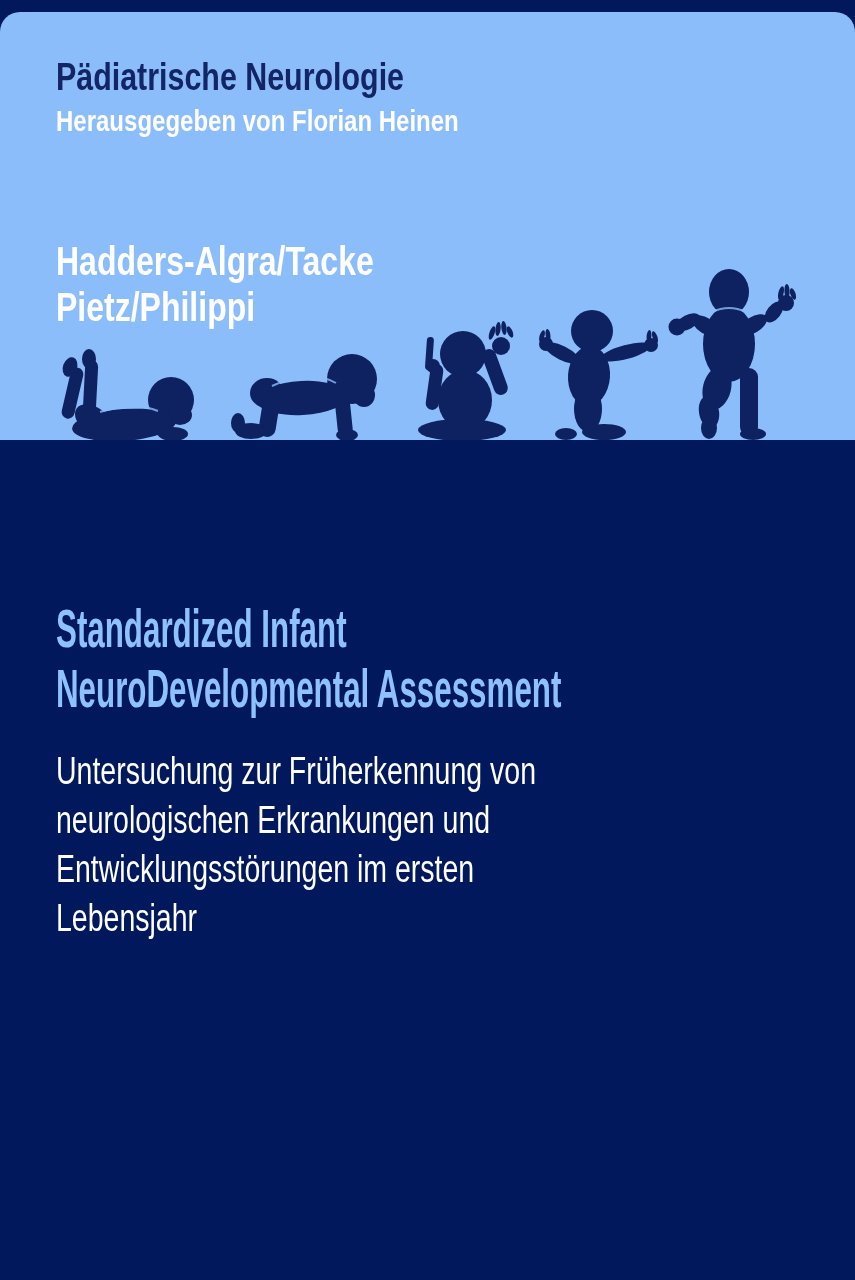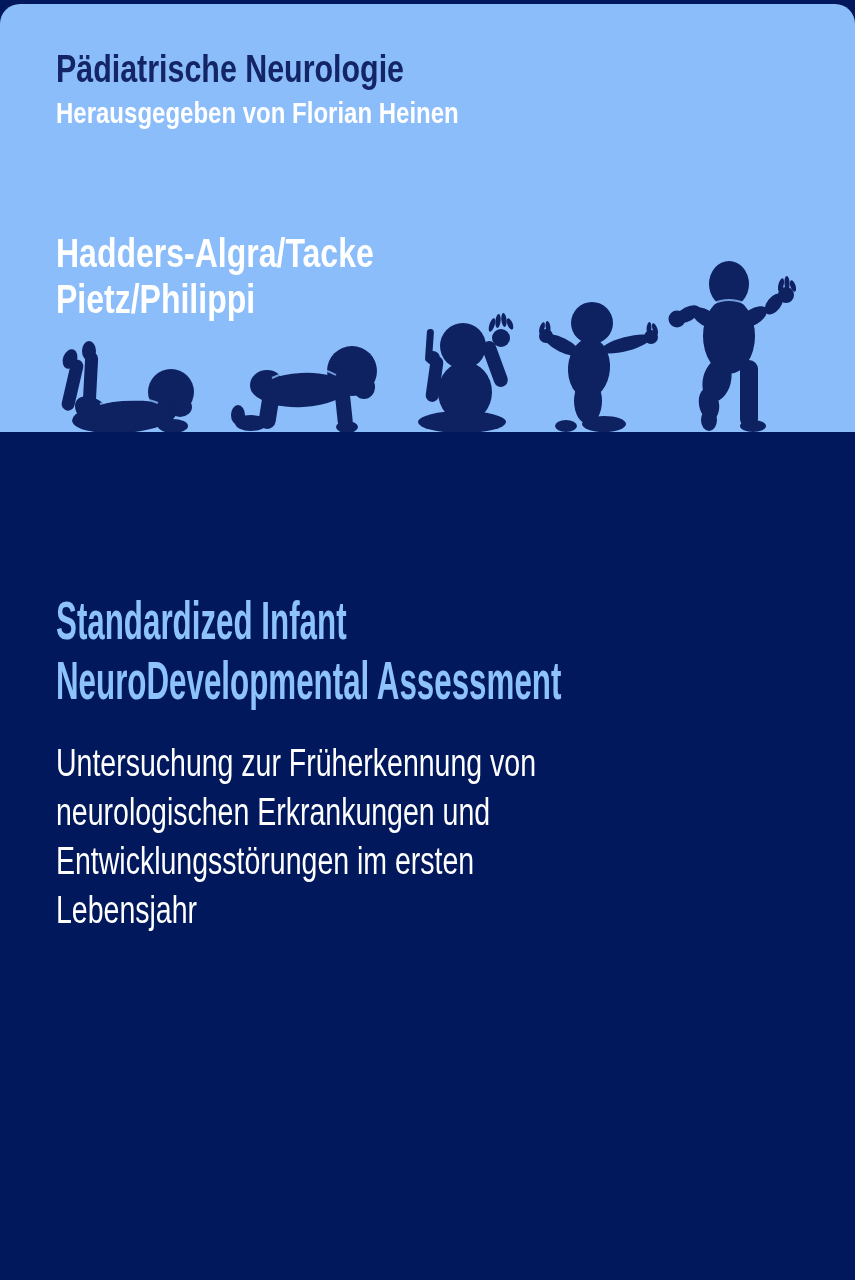--- a/index.html
+++ b/index.html
@@ -6,21 +6,21 @@
   :root{
     --light-blue:#8cbdfb;
     --navy:#01195c;
     --title-blue:#8ec2fa;
     --series-navy:#132565;
     --white:#ffffff;
     --silhouette:#0e2160;
   }
   html,body{margin:0;padding:0;background:#01195c;}
   .cover{
-    position:relative;width:855px;height:1060px;margin:4px auto;overflow:hidden;
+    position:relative;width:855px;height:1060px;margin:12px auto;overflow:hidden;
     font-family:"Liberation Sans",sans-serif;
     border-radius:20px;
   }
   .band-top{position:absolute;top:0;left:0;width:855px;height:428px;background:var(--light-blue);}
   .band-bottom{position:absolute;top:428px;left:0;width:855px;height:852px;background:var(--navy);}
 
   .cond{display:inline-block;transform-origin:left top;white-space:nowrap;}
   .sx55{transform:scaleX(.55);}
   .sx58{transform:scaleX(.58);}
   .sx75{transform:scaleX(.75);}

